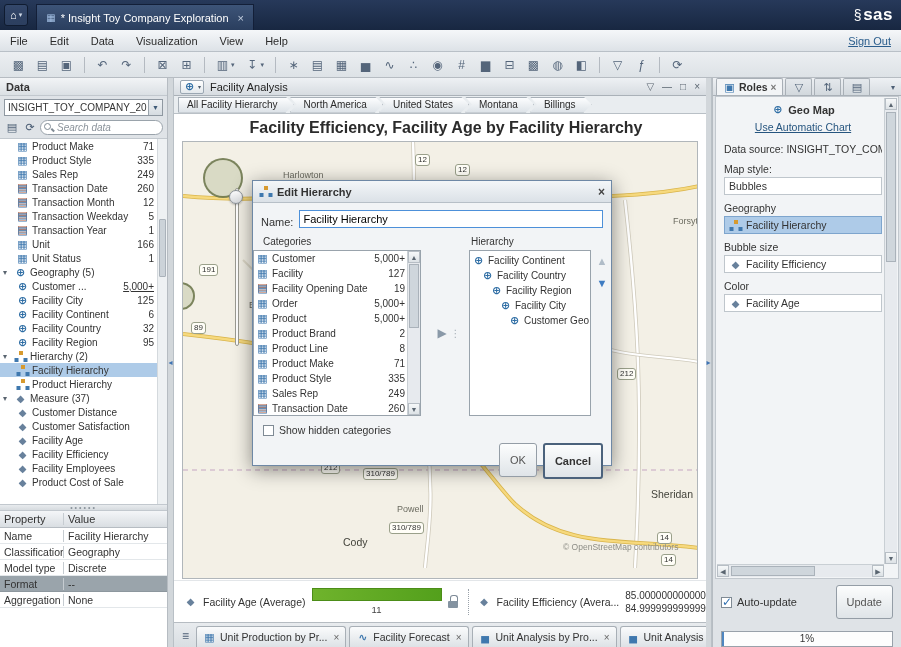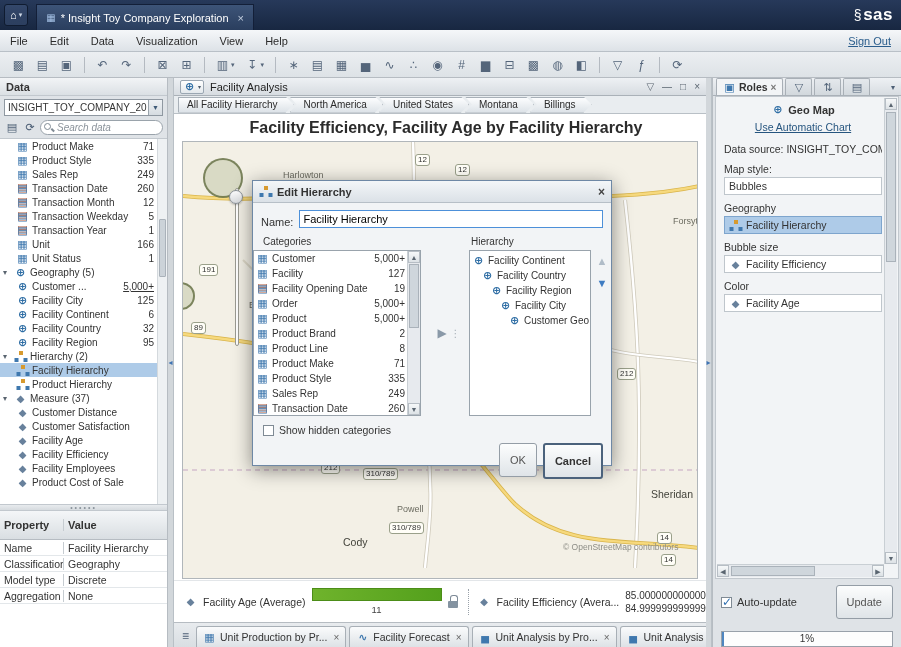--- a/index.html
+++ b/index.html
@@ -57,21 +57,21 @@
   .tree-row .t-label { flex:1; overflow:hidden; text-overflow:ellipsis; }
   .tree-row .t-val { color:#333; }
   .tree-row .t-val.link { text-decoration:underline; }
   .tree-row.sel { background:#aecbe8; }
   .twisty { font-size:8px; color:#5a6570; width:8px; }
   .vscroll { position:absolute; right:0; top:0; bottom:0; width:10px; background:#eef1f3; border-left:1px solid #d4d9dd; }
   .vscroll .thumb { position:absolute; left:1px; right:1px; top:22%; height:58px; background:#ccd3d9; border:1px solid #aab2ba; border-radius:1px; }
   .h-resizer { height:7px; background:linear-gradient(#e8ebee,#d6dbdf); border-top:1px solid #c2c8ce; border-bottom:1px solid #c2c8ce; text-align:center; line-height:5px; color:#8a939b; font-size:7px; letter-spacing:2px; }
 
   #prop-table { height:136px; display:flex; flex-direction:column; background:#fff; }
-  .prop-head { display:flex; background:linear-gradient(#f4f6f8,#d9dee2); border-bottom:1px solid #b6bcc2; font-weight:bold; height:29px; align-items:center; }
+  .prop-head { display:flex; background:linear-gradient(#f4f6f8,#d9dee2); border-bottom:1px solid #b6bcc2; font-weight:normal; height:17px; align-items:center; }
   .p-name { width:64px; padding:0 4px; border-right:1px solid #c6ccd1; overflow:hidden; white-space:nowrap; }
   .p-val { flex:1; padding:0 4px; overflow:hidden; white-space:nowrap; }
   .prop-row { display:flex; align-items:center; height:16px; border-bottom:1px solid #e3e7ea; background:#fff; font-size:10.5px; }
   .prop-row.sel { background:#9aa4ab; border-bottom-color:#8d979e; }
 
   
   #viz-tabbar { height:18px; background:linear-gradient(#eef1f4,#d7dce1); border-bottom:1px solid #aab1b8; display:flex; align-items:center; padding:0 6px; gap:6px; }
   .chart-btn { display:inline-flex; align-items:center; height:14px; border:1px solid #9aa6b2; border-radius:2px; background:linear-gradient(#fff,#e3e8ec); padding:0 2px; gap:2px; }
   .chart-btn .dd { font-size:6px; color:#4a5a6b; }
   #viz-title { font-size:11px; color:#222; }
@@ -464,20 +464,24 @@
               <span class="p-name">Name</span>
               <span class="p-val">Facility Hierarchy</span>
             </div>
             <div class="prop-row">
               <span class="p-name">Classification</span>
               <span class="p-val">Geography</span>
             </div>
             <div class="prop-row">
               <span class="p-name">Model type</span>
               <span class="p-val">Discrete</span>
+            </div>
+            <div class="prop-row sel">
+              <span class="p-name">Format</span>
+              <span class="p-val">--</span>
             </div>
             <div class="prop-row">
               <span class="p-name">Aggregation</span>
               <span class="p-val">None</span>
             </div>
           </div>
       </div>
     </aside>
 
     <div class="v-splitter">◂</div>

